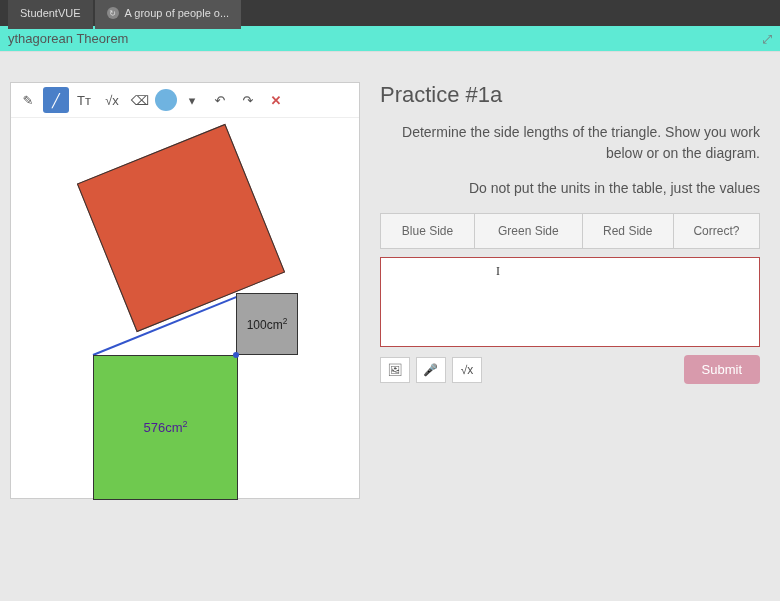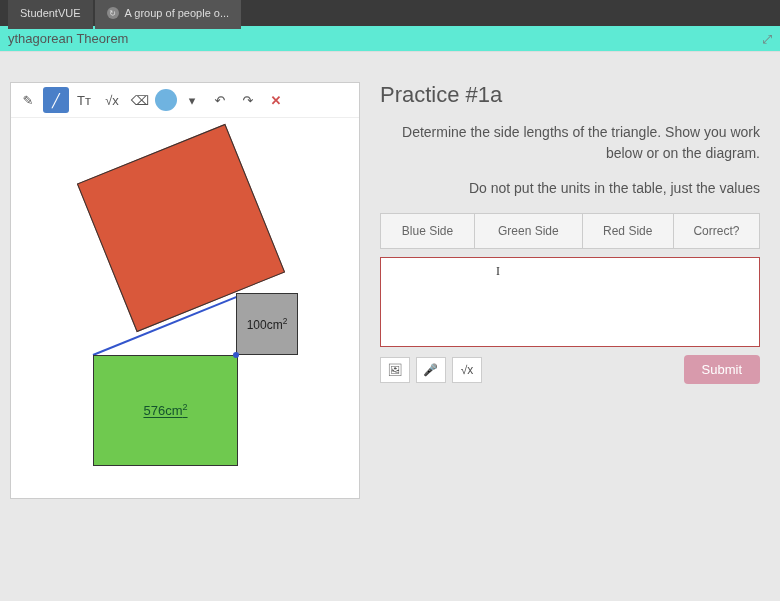--- a/index.html
+++ b/index.html
@@ -97,26 +97,26 @@
       position: absolute;
       width: 62px; height: 62px;
       background: #a3a3a3;
       border: 1px solid #333;
       left: 225px; top: 175px;
       display:flex; align-items:center; justify-content:center;
       font-size: 12px; color:#222;
     }
     .green-square {
       position: absolute;
-      width: 145px; height: 111px;
+      width: 145px; height: 145px;
       background: #6fc94f;
       border: 1px solid #333;
       left: 82px; top: 237px;
       display:flex; align-items:center; justify-content:center;
-      font-size: 13px; color:#14532d;text-decoration:underline;
+      font-size: 13px; color:#4c1d95;
     }
     .triangle-line {
       position: absolute;
       width: 155px; height: 2px;
       background: #3355cc;
       left: 82px; top: 236px;
       transform-origin: left center;
       transform: rotate(-22deg);
     }
     .dot { position:absolute; width:6px;height:6px;background:#3355cc;border-radius:50%;left:222px;top:234px; }

